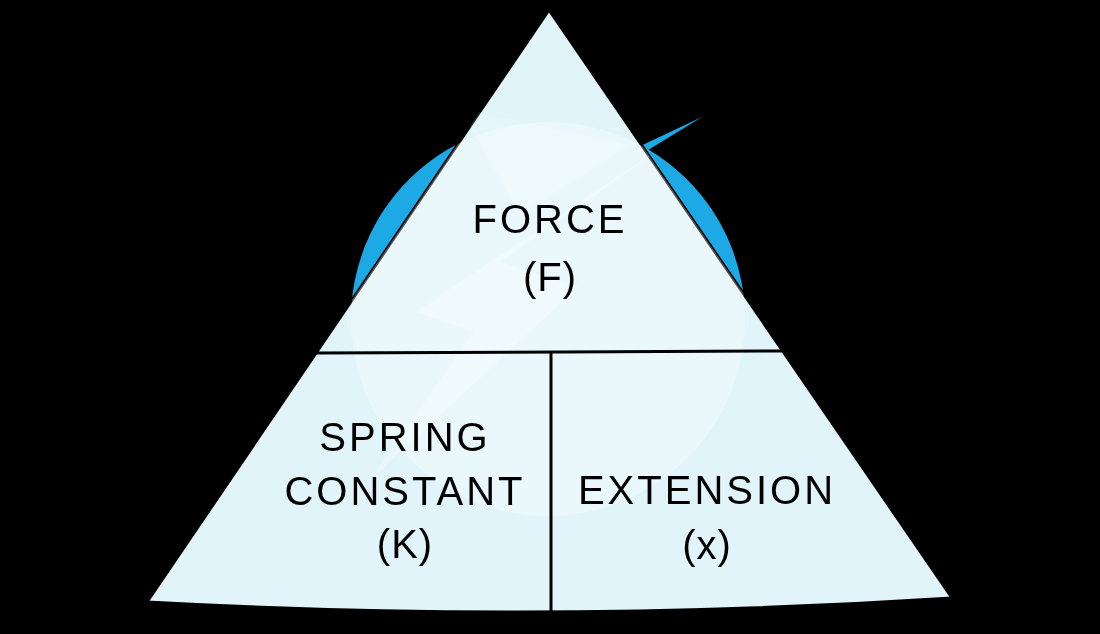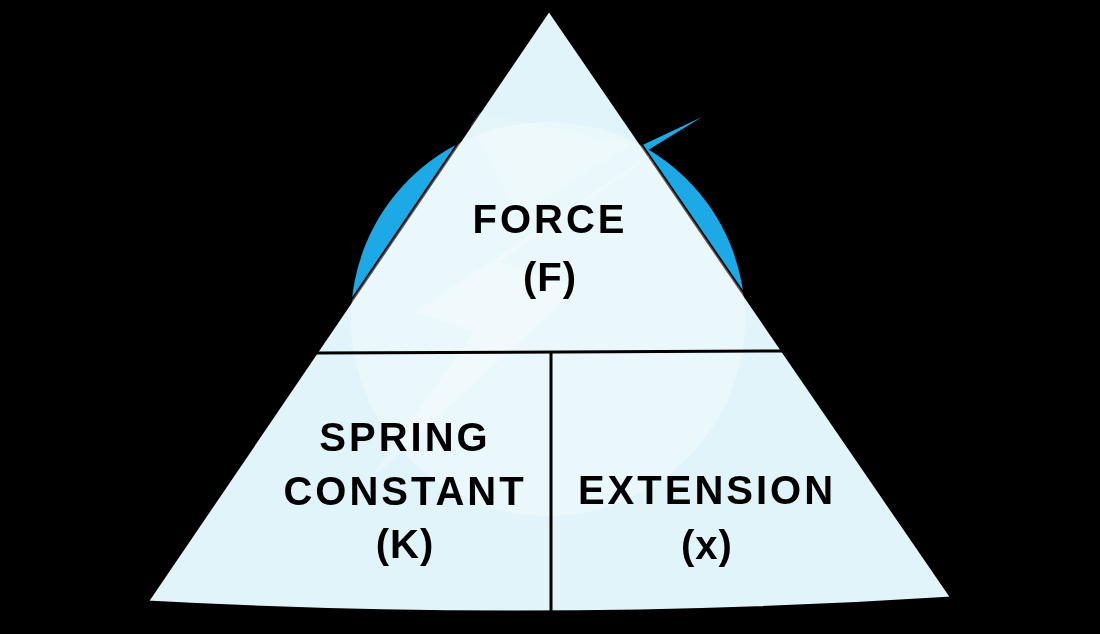--- a/index.html
+++ b/index.html
@@ -8,21 +8,20 @@
     background: #000;
     width: 1100px;
     height: 634px;
     overflow: hidden;
   }
   .stage {
     position: relative;
     width: 1008px;
     height: 634px;
     background: #8b5cf6;
-    font-weight: bold;
   }
   svg { display: block; }
   .label {
     font-family: "Liberation Sans", sans-serif;
     font-size: 40px;
     letter-spacing: 3px;
     fill: #000000;
   }
   .symbol {
     font-family: "Liberation Sans", sans-serif;

